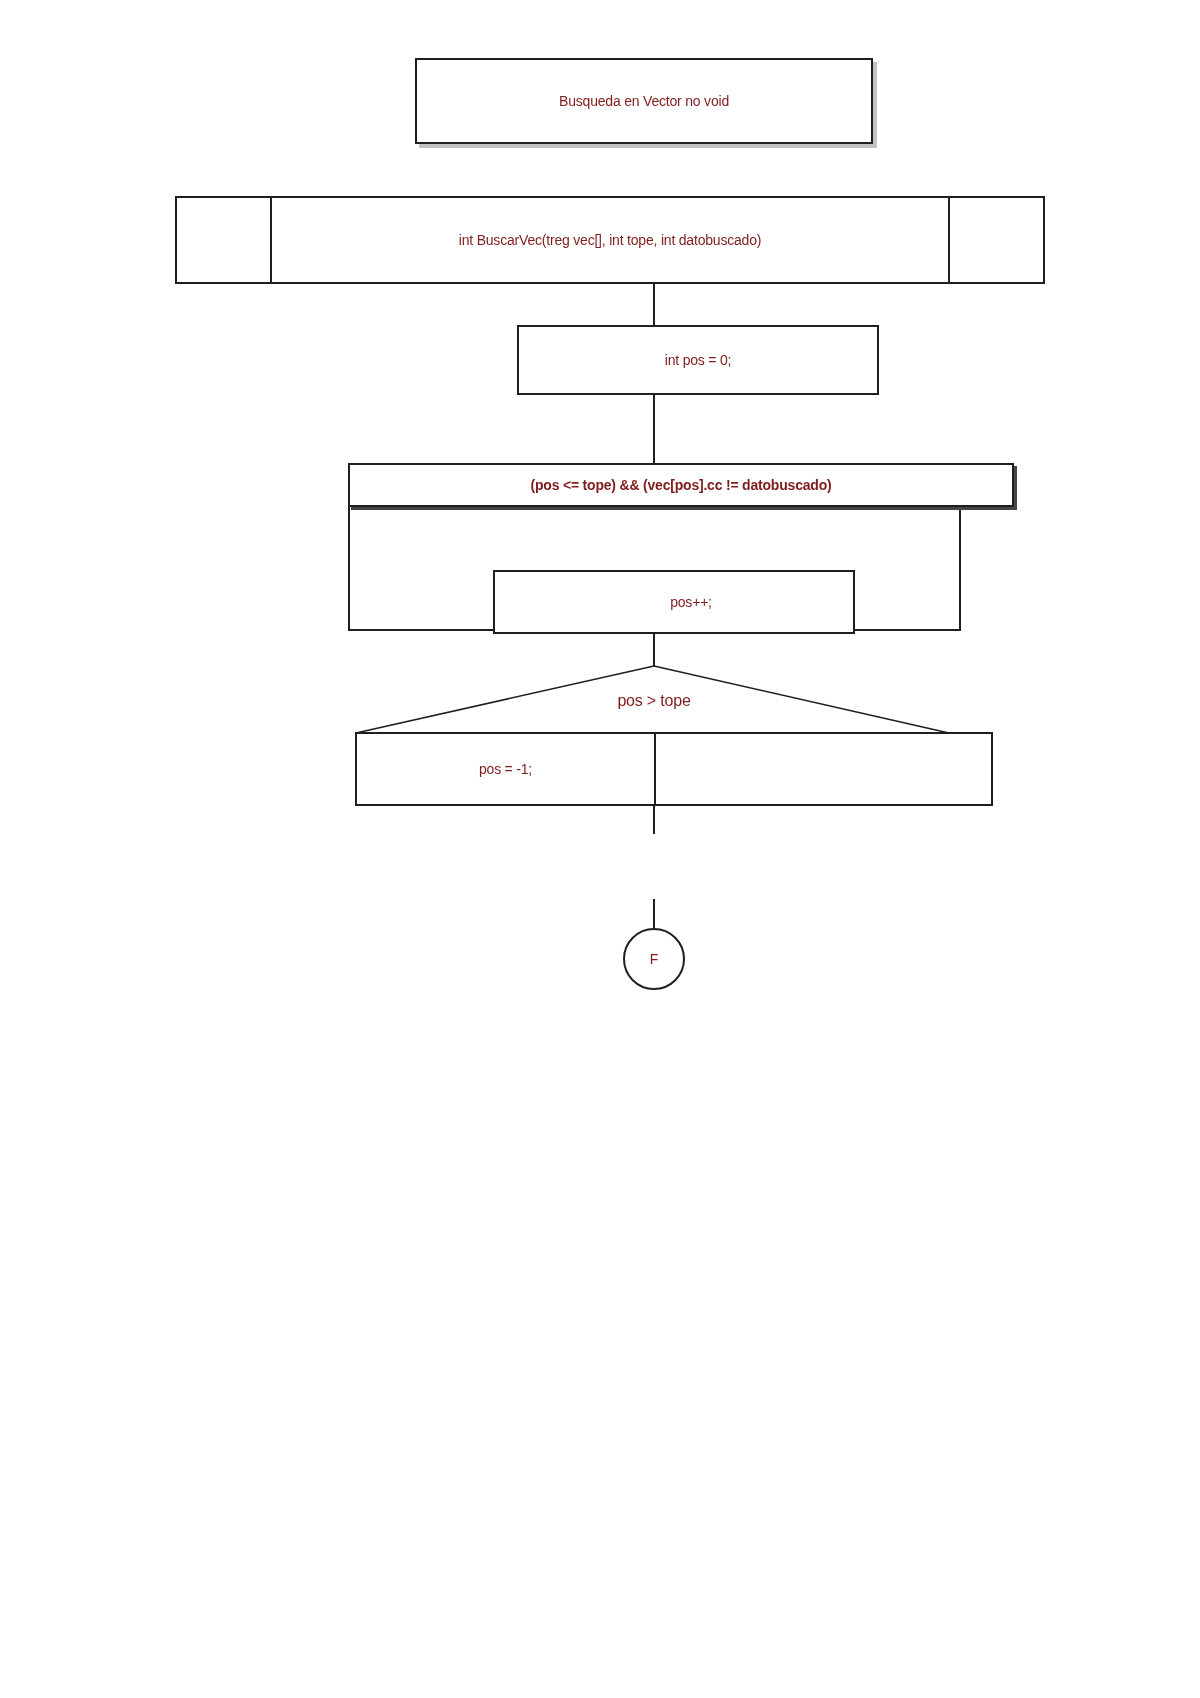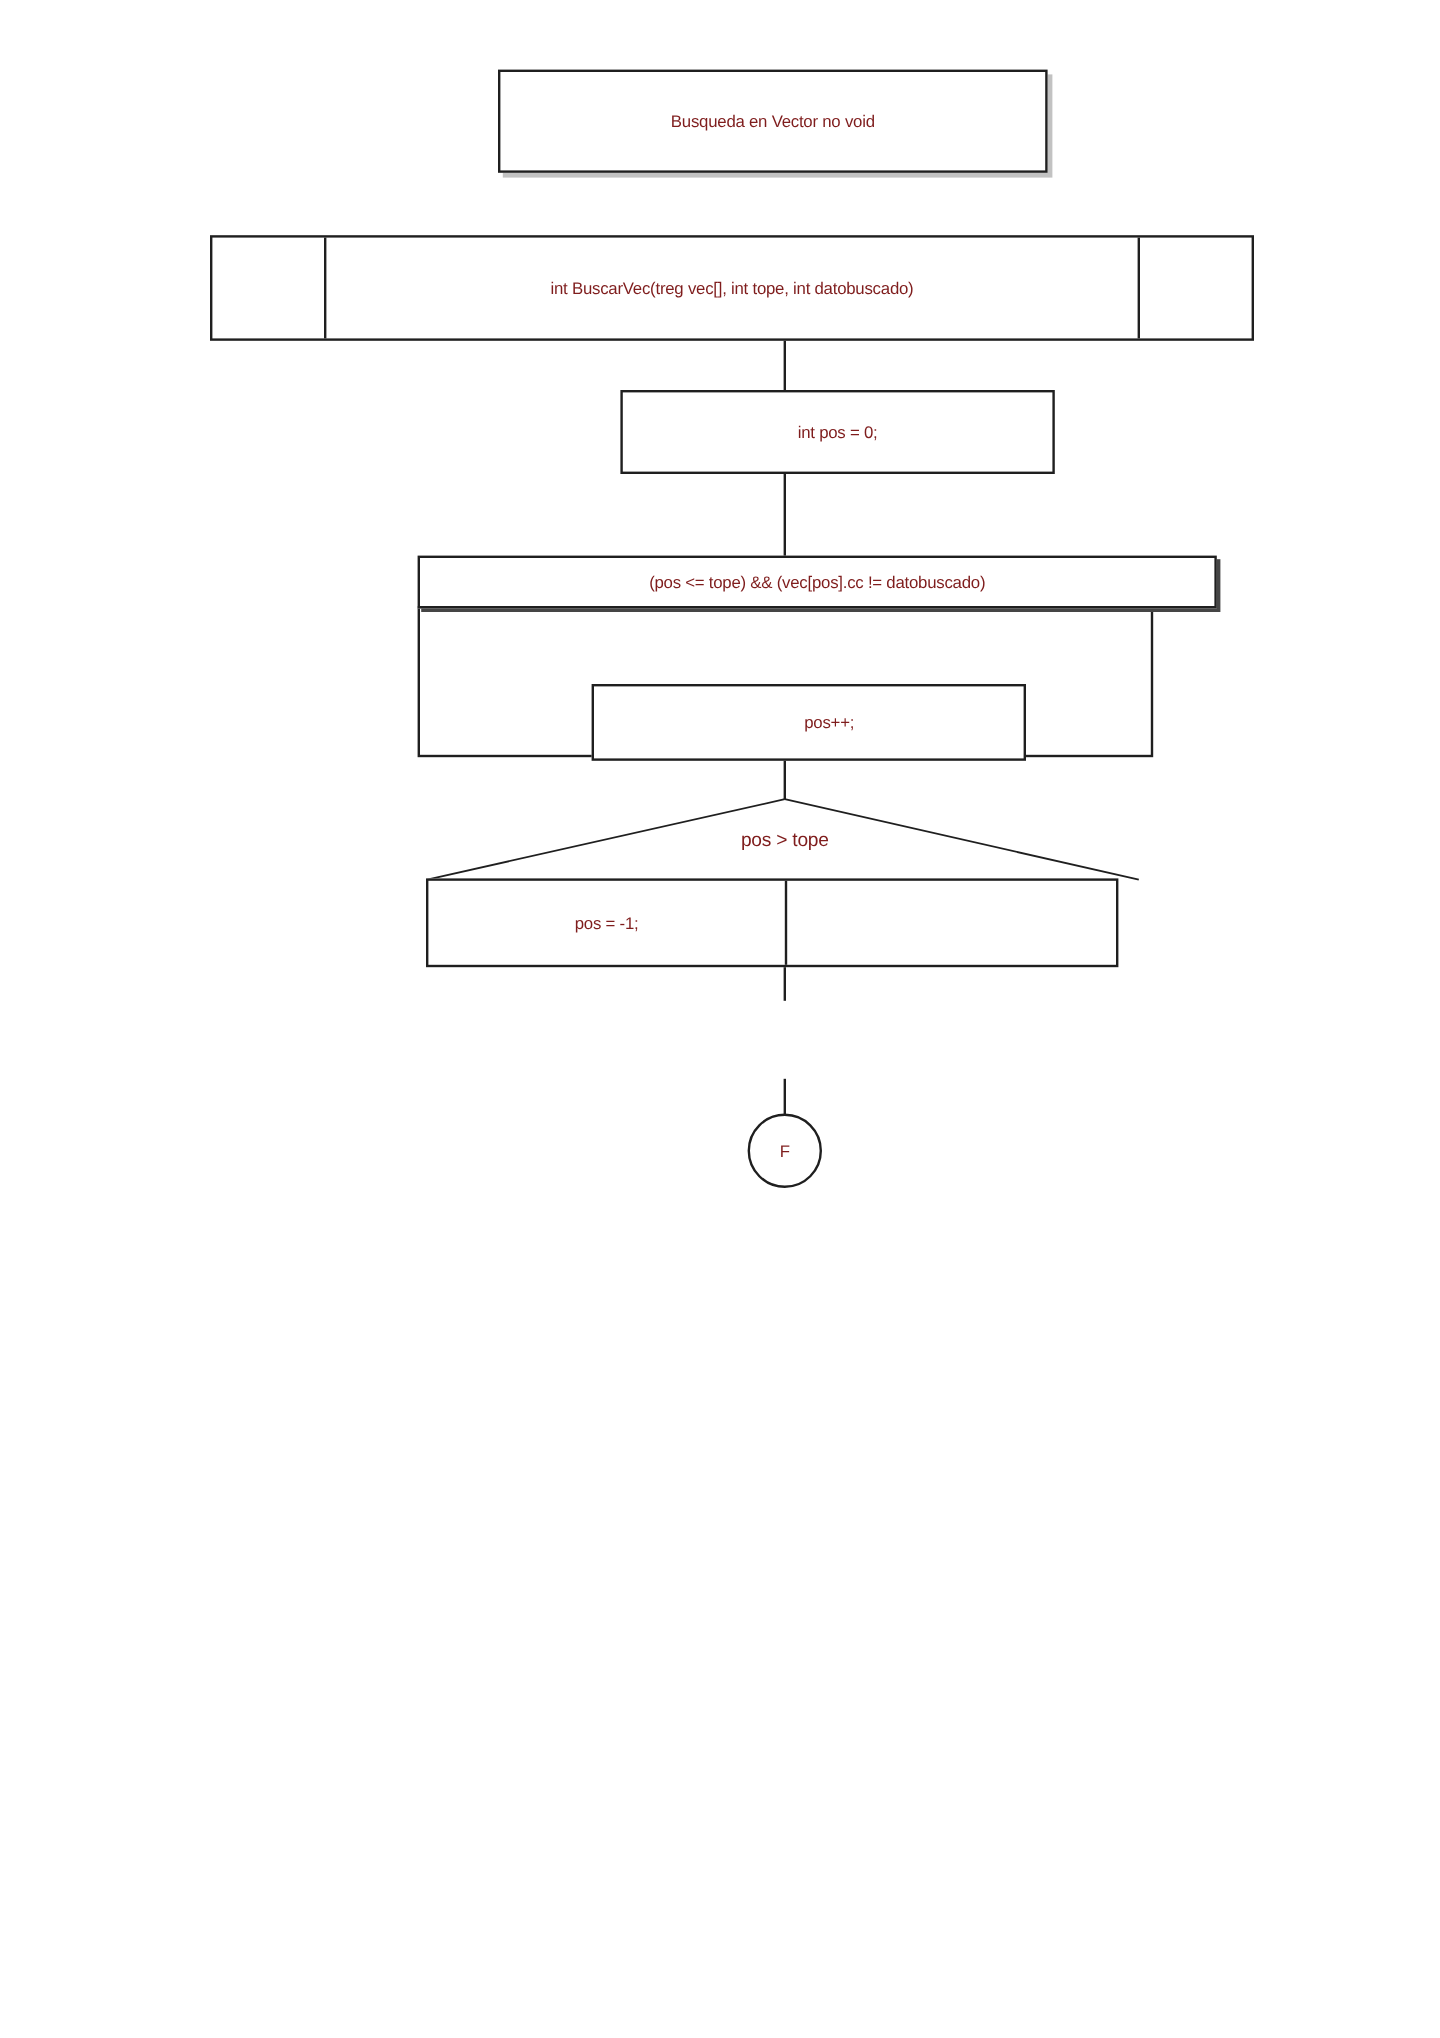--- a/index.html
+++ b/index.html
@@ -53,34 +53,35 @@
   .banner .v-divider.right { right: 93px; }
   .init-box {
     left: 482px; top: 325px; width: 362px; height: 70px; margin-left: 35px;
   }
   .while-body {
     left: 348px; top: 505px; width: 613px; height: 126px;
   }
   .while-bar {
     left: 348px; top: 463px; width: 666px; height: 44px;
     box-shadow: 3px 3px 0 0 #454545;
+    font-weight: bold;
   }
   .loop-inner-box {
     left: 493px; top: 528px; width: 362px; height: 64px; padding-left: 34px;
   }
   .decision-label {
     position: absolute;
     left: 654px; top: 692px;
     transform: translateX(-50%);
     font-size: 16px;
     letter-spacing: -0.2px;
     white-space: nowrap;
   }
   .if-rect {
-    left: 355px; top: 732px; width: 577px; height: 74px;
+    left: 355px; top: 732px; width: 638px; height: 74px;
     justify-content: flex-start;
   }
   .if-rect .v-divider {
     position: absolute;
     top: 0; bottom: 0;
     left: 297px;
     width: 2px;
     background: #1f1f1f;
   }
   .if-cell {

